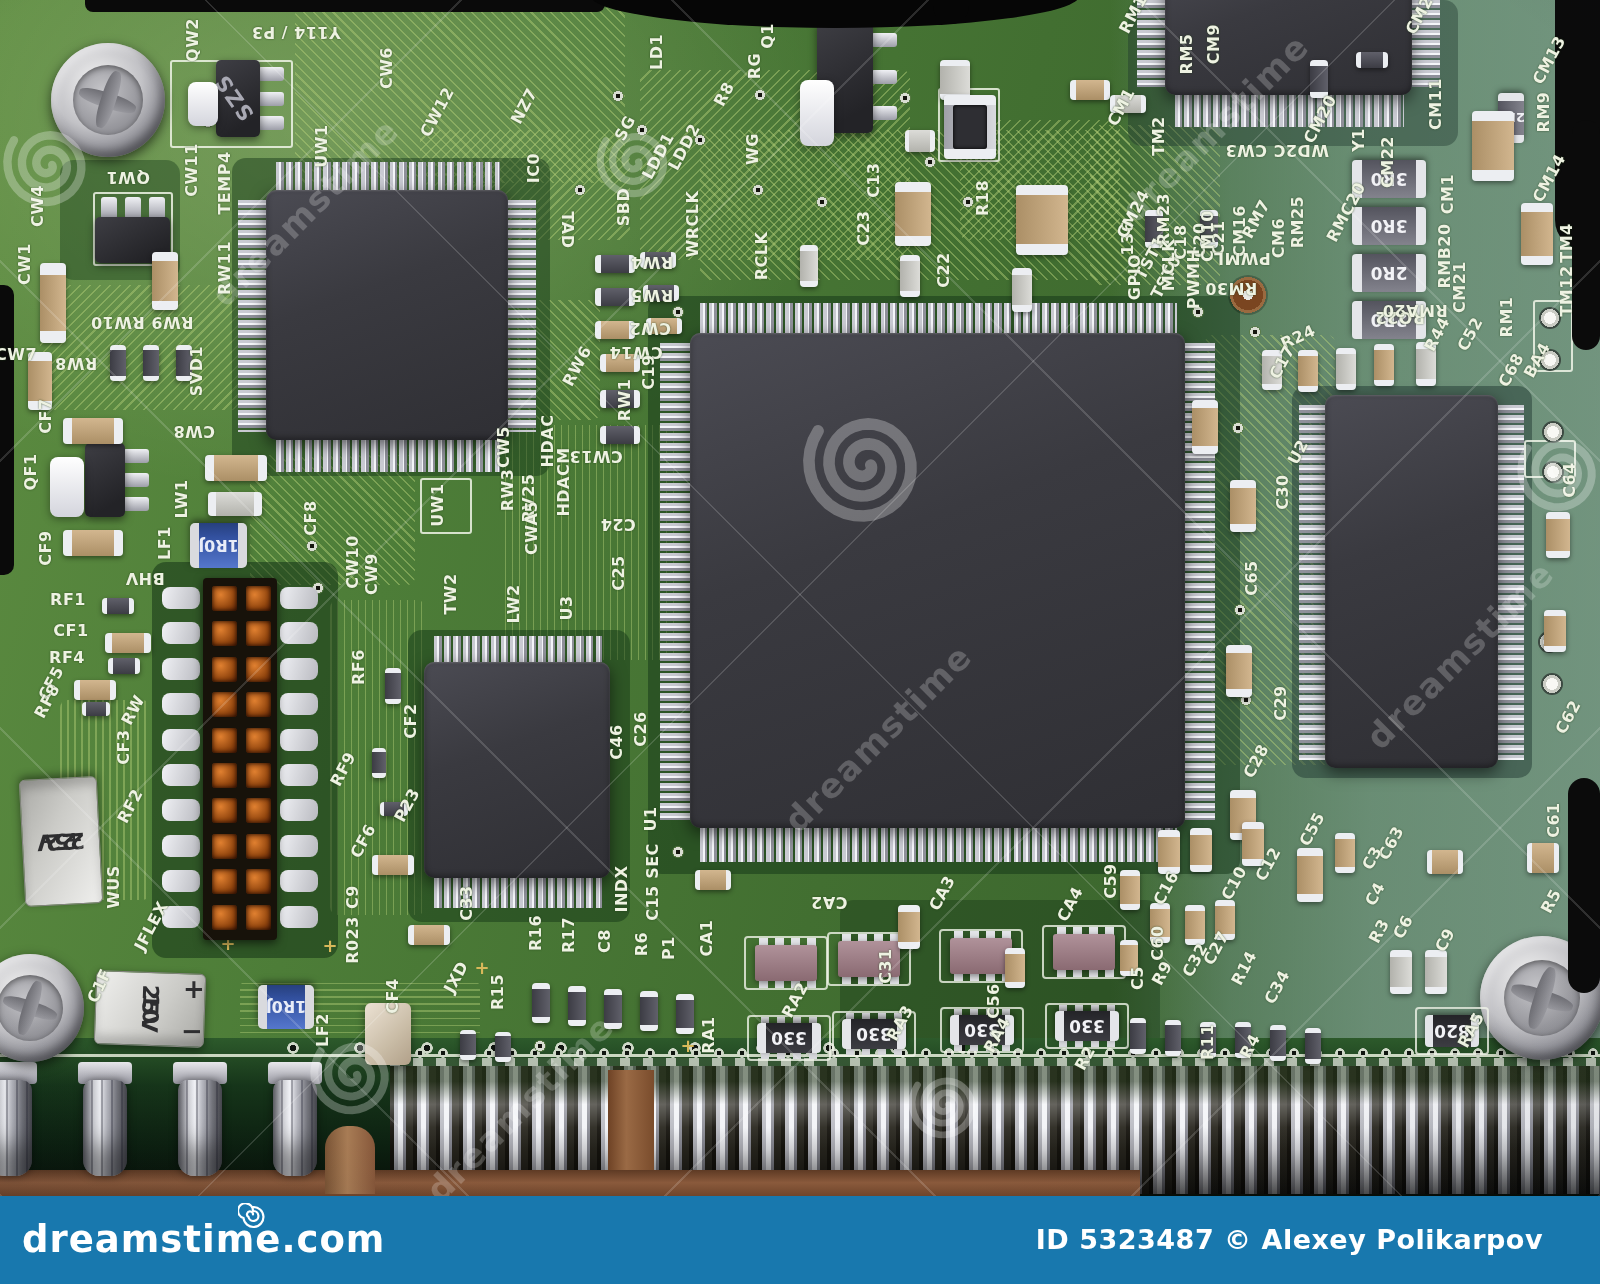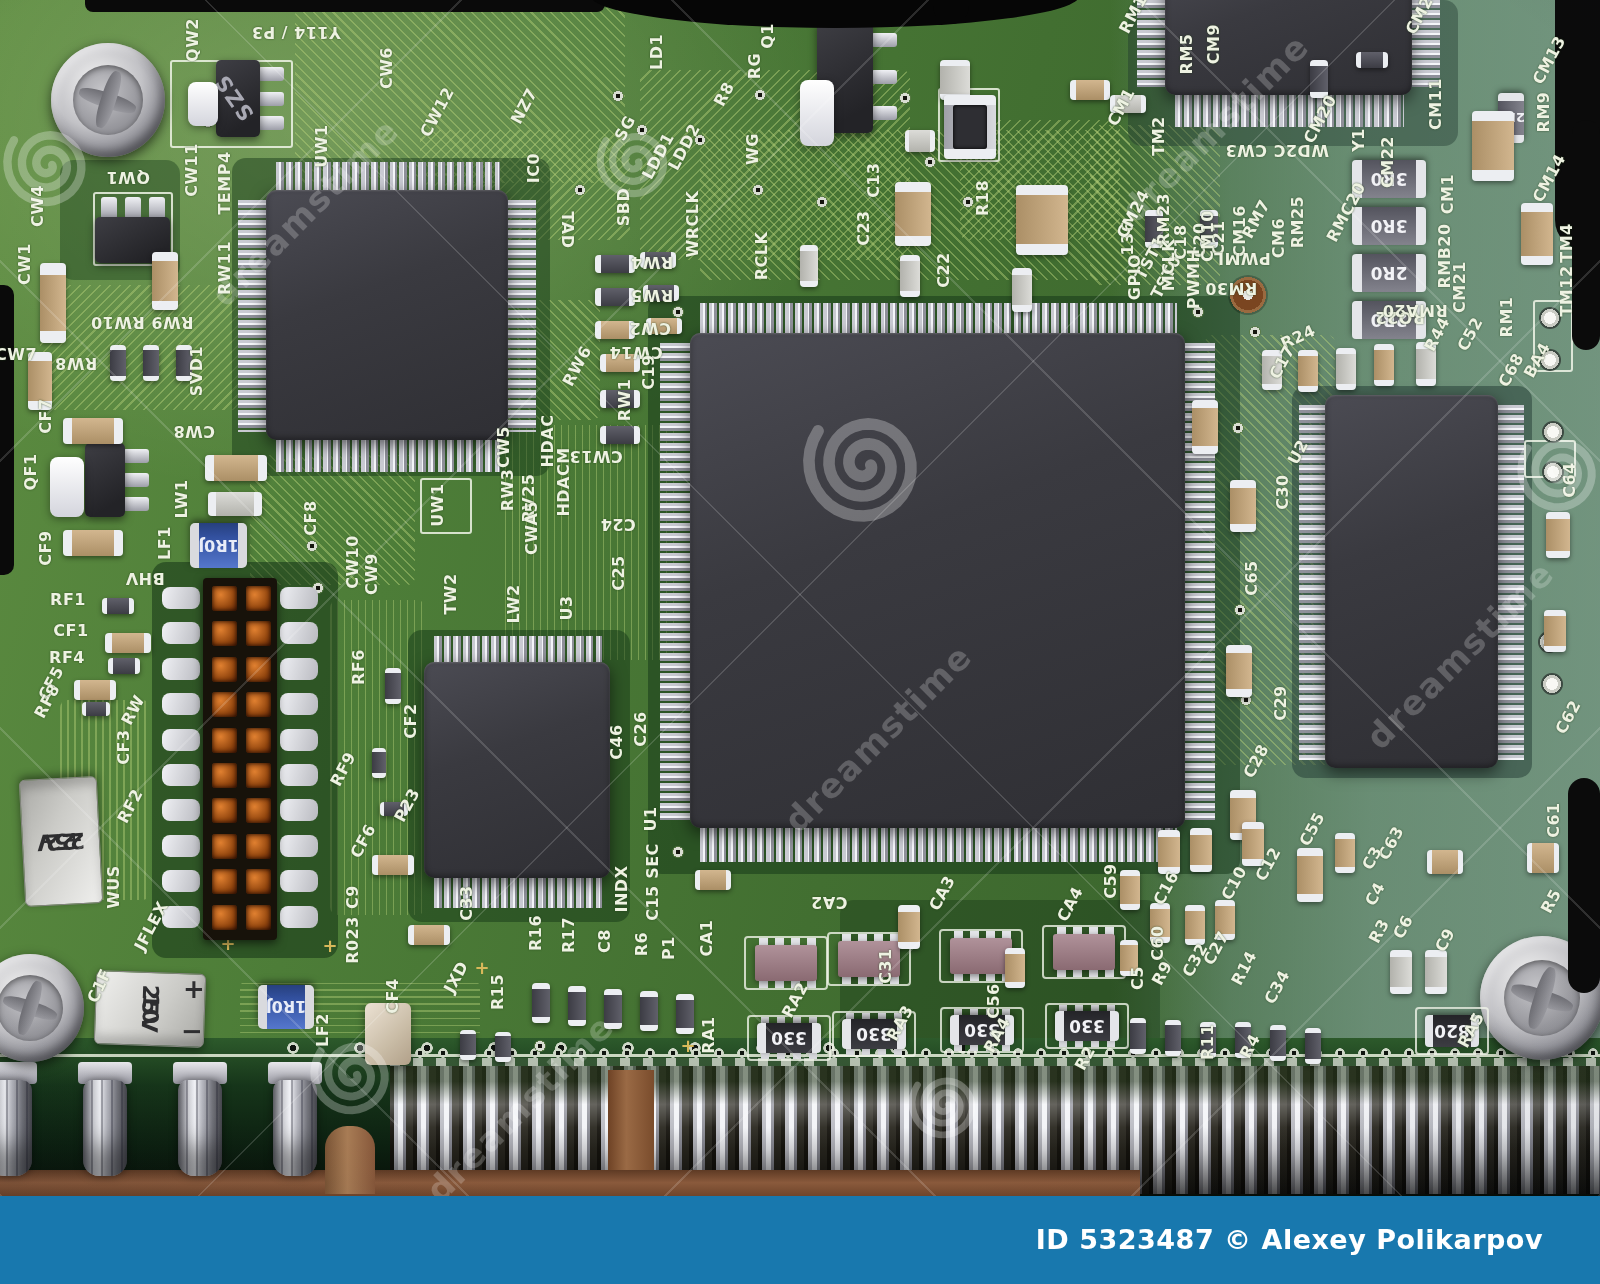--- a/index.html
+++ b/index.html
@@ -618,18 +618,24 @@
         <div class="wmtxt" style="left: 305px; top: 212px; transform: translate(-50%, -50%) rotate(-45deg);">dreamstime</div>
         <div class="wmtxt" style="left: 878px; top: 738px; transform: translate(-50%, -50%) rotate(-45deg);">dreamstime</div>
         <div class="wmtxt" style="left: 1215px; top: 128px; transform: translate(-50%, -50%) rotate(-45deg);">dreamstime</div>
         <div class="wmtxt" style="left: 520px; top: 1108px; transform: translate(-50%, -50%) rotate(-45deg);">dreamstime</div>
         <div class="wmtxt" style="left: 1460px; top: 655px; transform: translate(-50%, -50%) rotate(-45deg);">dreamstime</div>
       </div>
     <div class="lattice"></div>
     <div class="vignette"></div>
   </div>
   <div id="wmbar">
+    <div class="wm-logo">
+      <span>dreamstime.com</span>
+      <svg class="logo-spiral" width="30" height="30" viewBox="0 0 30 30">
+        <path d="M15 4 A10 10 0 1 1 5.5 15 A7.5 7.5 0 1 1 15 8 A5 5 0 1 1 10.5 14 A3 3 0 1 1 15 11.5" fill="none" stroke="#ffffff" stroke-width="2.2" stroke-linecap="round"></path>
+      </svg>
+    </div>
     <div class="wm-credit">
       <span>ID 5323487</span>
       <span>© Alexey Polikarpov</span>
     </div>
   </div>
 </div>
 
 </body></html>

